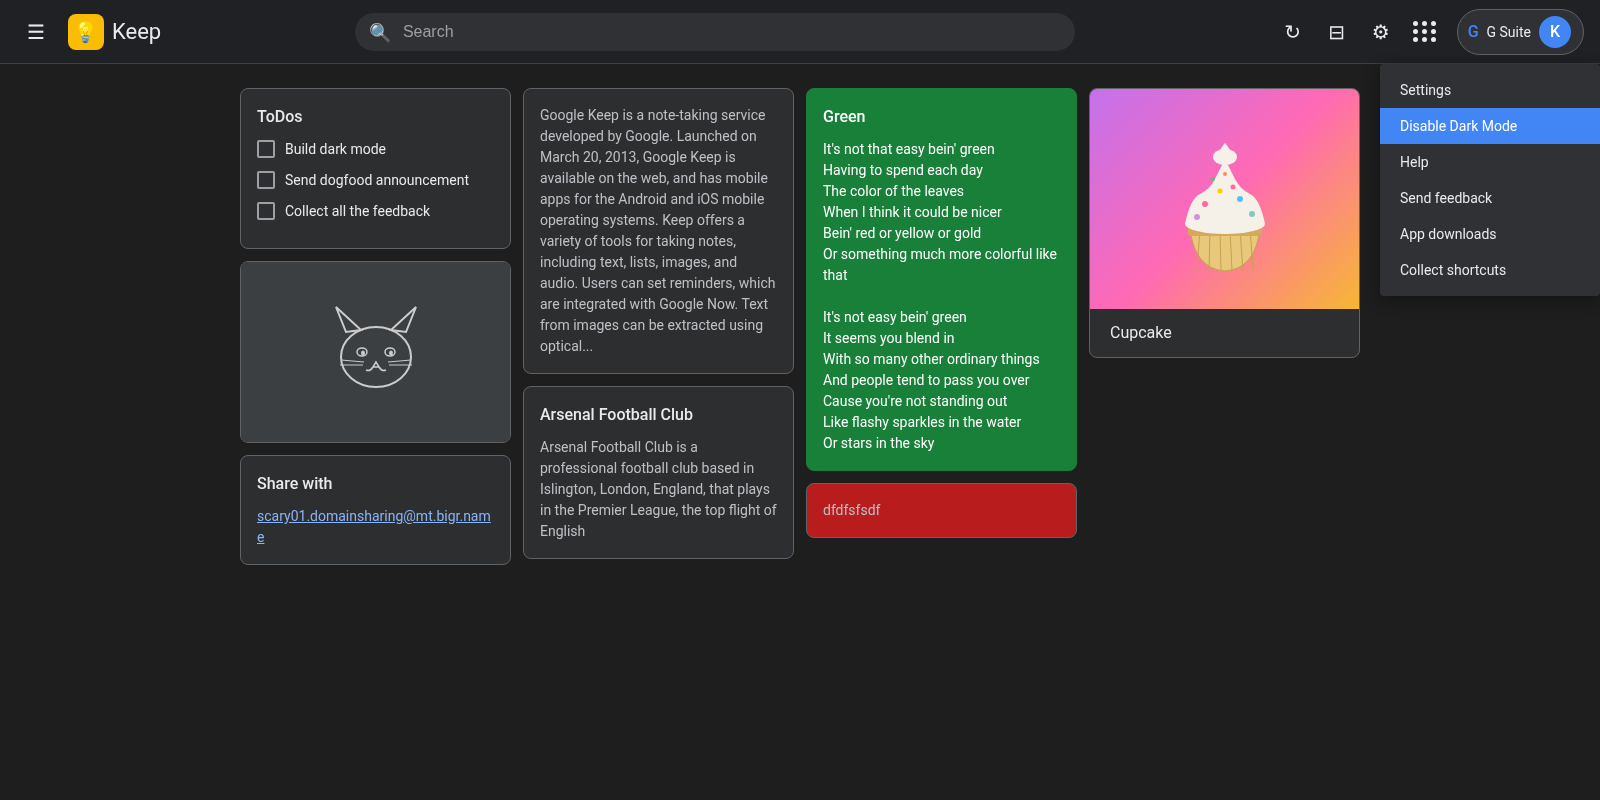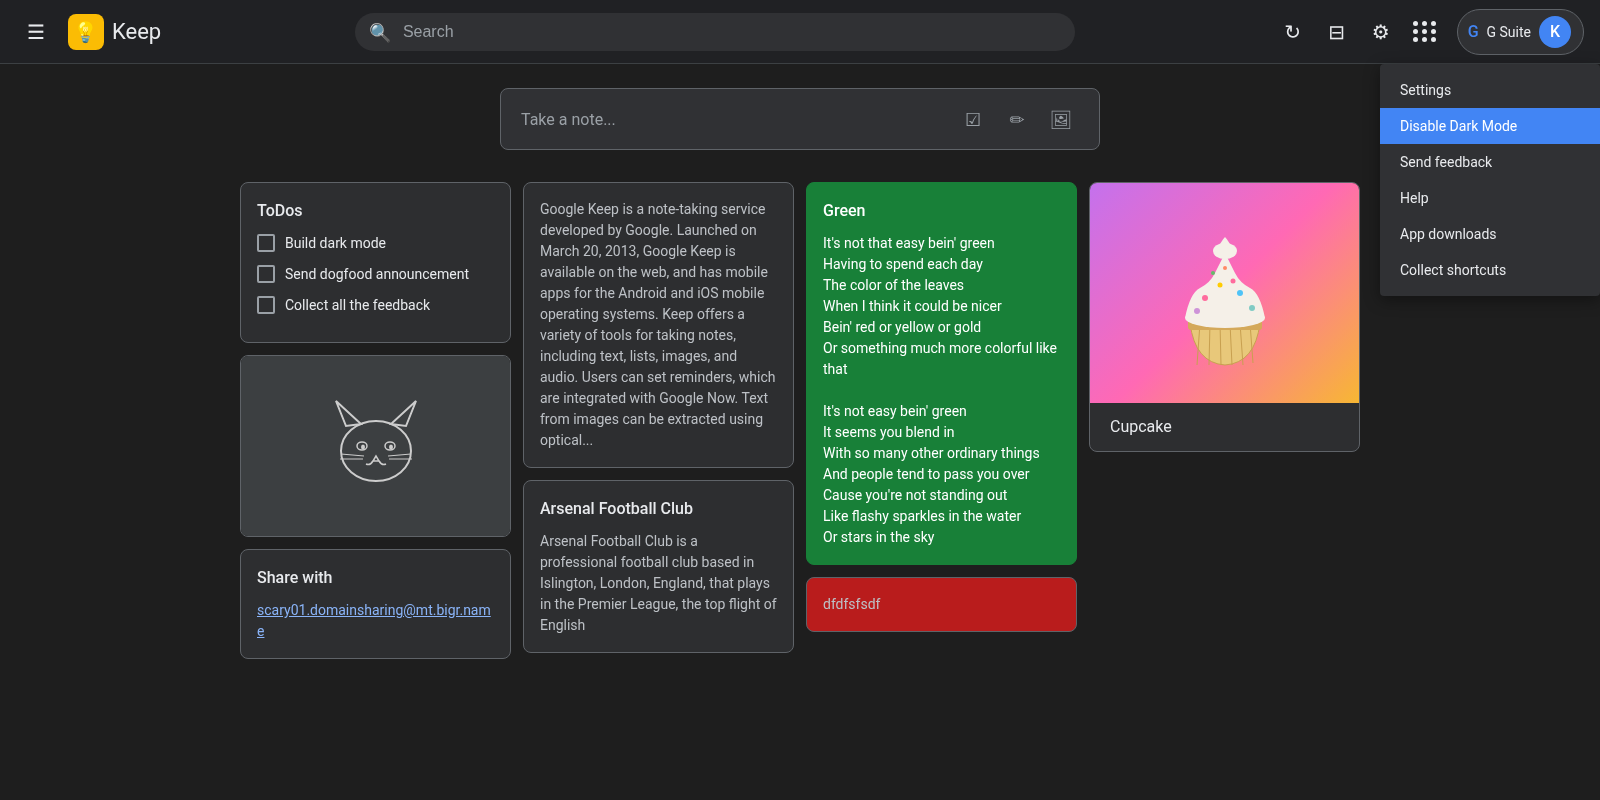--- a/index.html
+++ b/index.html
@@ -325,37 +325,29 @@
     <div class="gsuite-btn">
       <span class="gsuite-g">G</span>
       <span class="gsuite-label">G Suite</span>
       <div class="gsuite-avatar">K</div>
     </div>
   </div>
 
   <div class="dropdown-menu">
     <div class="dropdown-item">Settings</div>
     <div class="dropdown-item active">Disable Dark Mode</div>
+    <div class="dropdown-item">Help</div>
     <div class="dropdown-item">Send feedback</div>
-    <div class="dropdown-item">Help</div>
     <div class="dropdown-item">App downloads</div>
     <div class="dropdown-item">Collect shortcuts</div>
   </div>
 </div>
 
 <div class="main">
 
-  <div class="new-note-bar">
-    <span class="new-note-placeholder">Take a note...</span>
-    <div class="new-note-icons">
-      <div class="new-note-icon">☑</div>
-      <div class="new-note-icon">✏</div>
-      <div class="new-note-icon">🖼</div>
-    </div>
-  </div>
 
   <div class="notes-grid">
 
     <div class="notes-col">
 
       <div class="note-card">
         <div class="note-title">ToDos</div>
         <div class="todo-item">
           <div class="todo-checkbox"></div>
           <span class="todo-text">Build dark mode</span>

